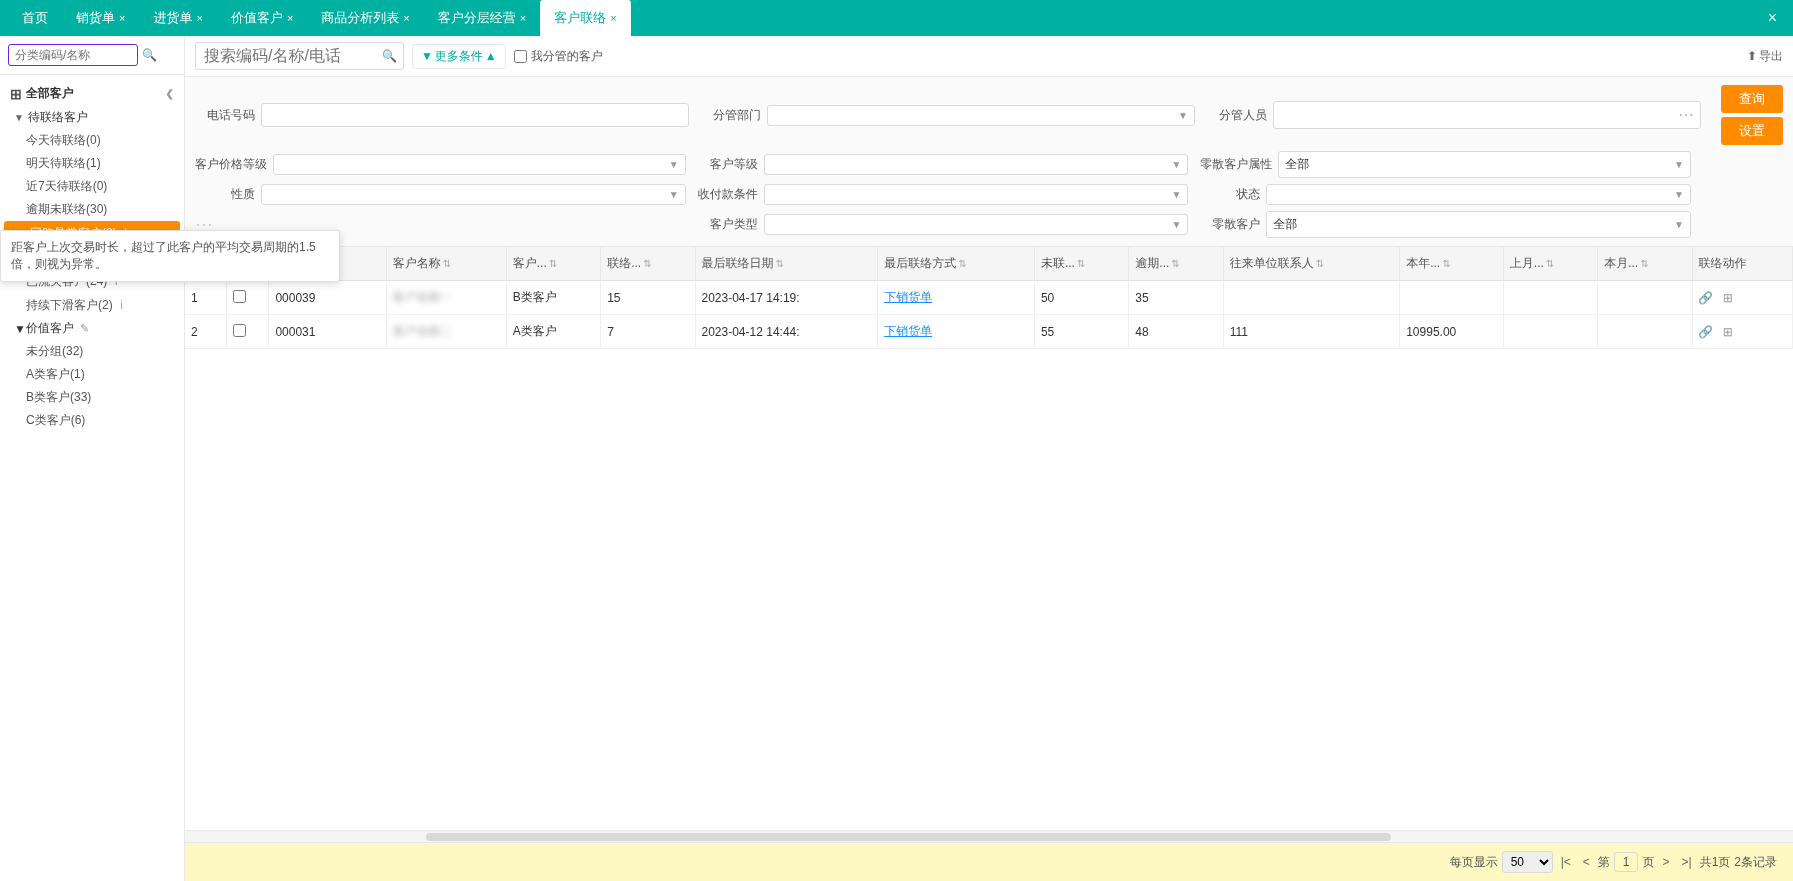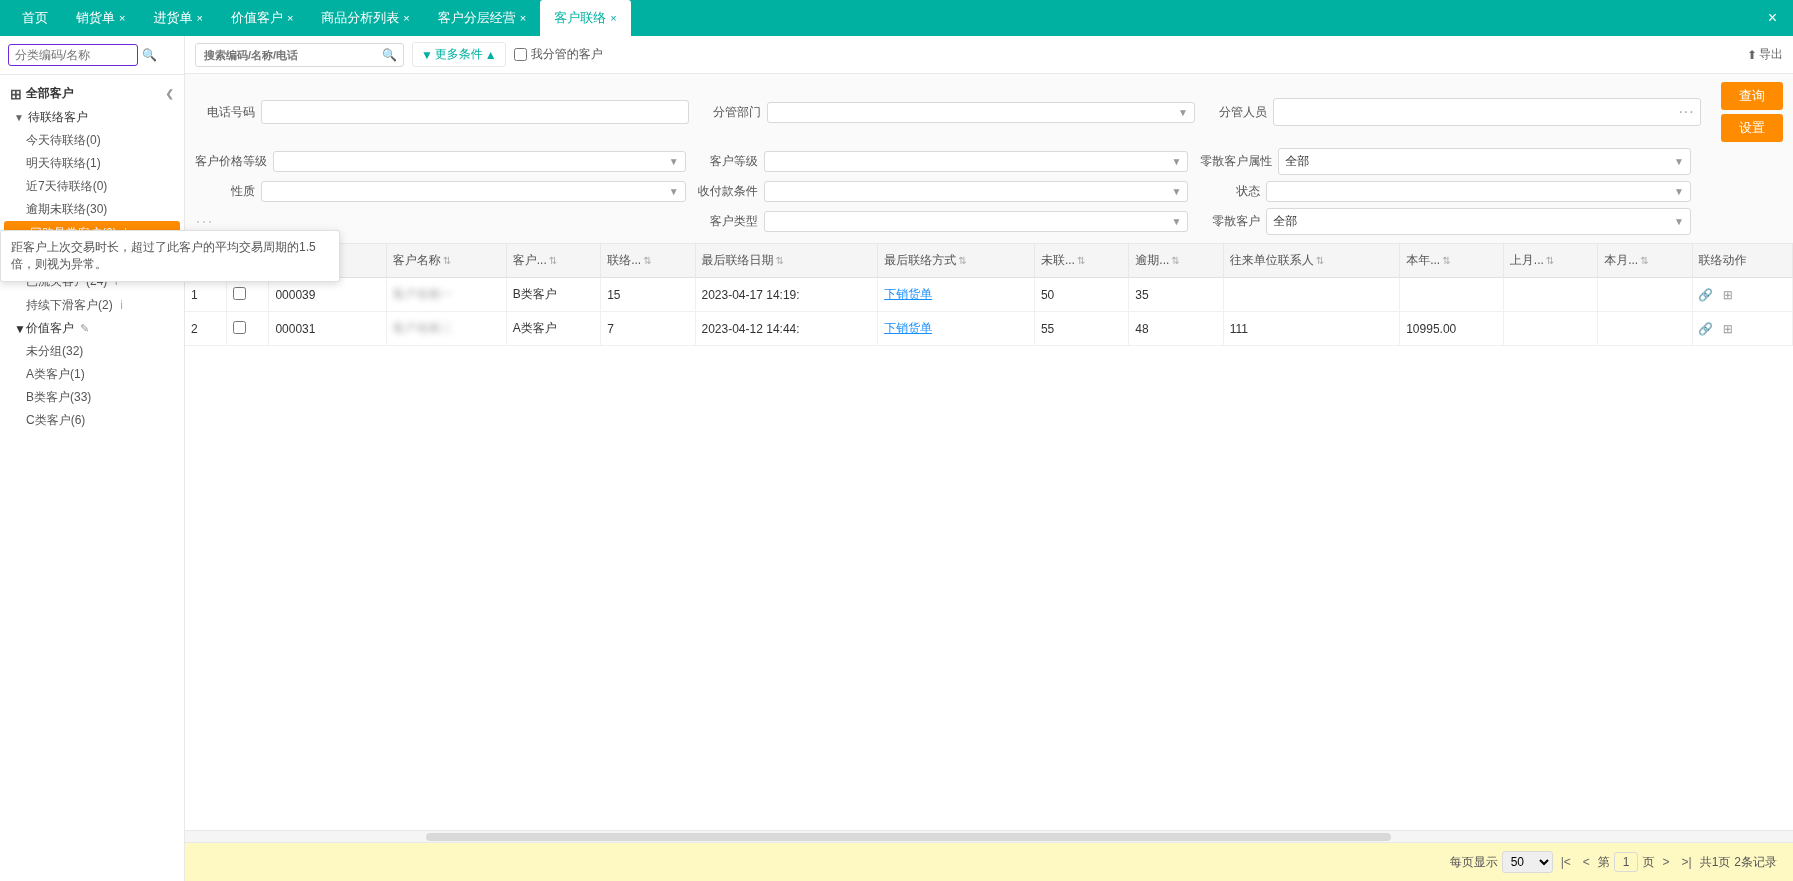--- a/index.html
+++ b/index.html
@@ -68,21 +68,21 @@
 
     
     .filter-bar {
       padding: 6px 10px; border-bottom: 1px solid #e8e8e8; display: flex; align-items: center; gap: 8px;
       background: #fff; flex-wrap: wrap;
     }
     .filter-search {
       display: flex; align-items: center; border: 1px solid #d9d9d9; border-radius: 3px; overflow: hidden;
     }
     .filter-search input {
-      border: none; outline: none; padding: 4px 8px; font-size: 11px; width: 180px; font-weight: bold;
+      border: none; outline: none; padding: 4px 8px; font-size: 16px; width: 180px;
     }
     .filter-search .si { padding: 4px 6px; cursor: pointer; color: #999; }
     .more-conditions {
       color: #00b0a0; cursor: pointer; font-size: 12px; display: flex; align-items: center; gap: 2px;
       border: 1px solid #e8e8e8; border-radius: 3px; padding: 3px 8px;
     }
     .my-customer { display: flex; align-items: center; gap: 4px; font-size: 12px; color: #555; cursor: pointer; }
     .my-customer input[type=checkbox] { cursor: pointer; }
     .export-btn {
       margin-left: auto; color: #666; font-size: 12px; cursor: pointer; display: flex; align-items: center; gap: 2px;

